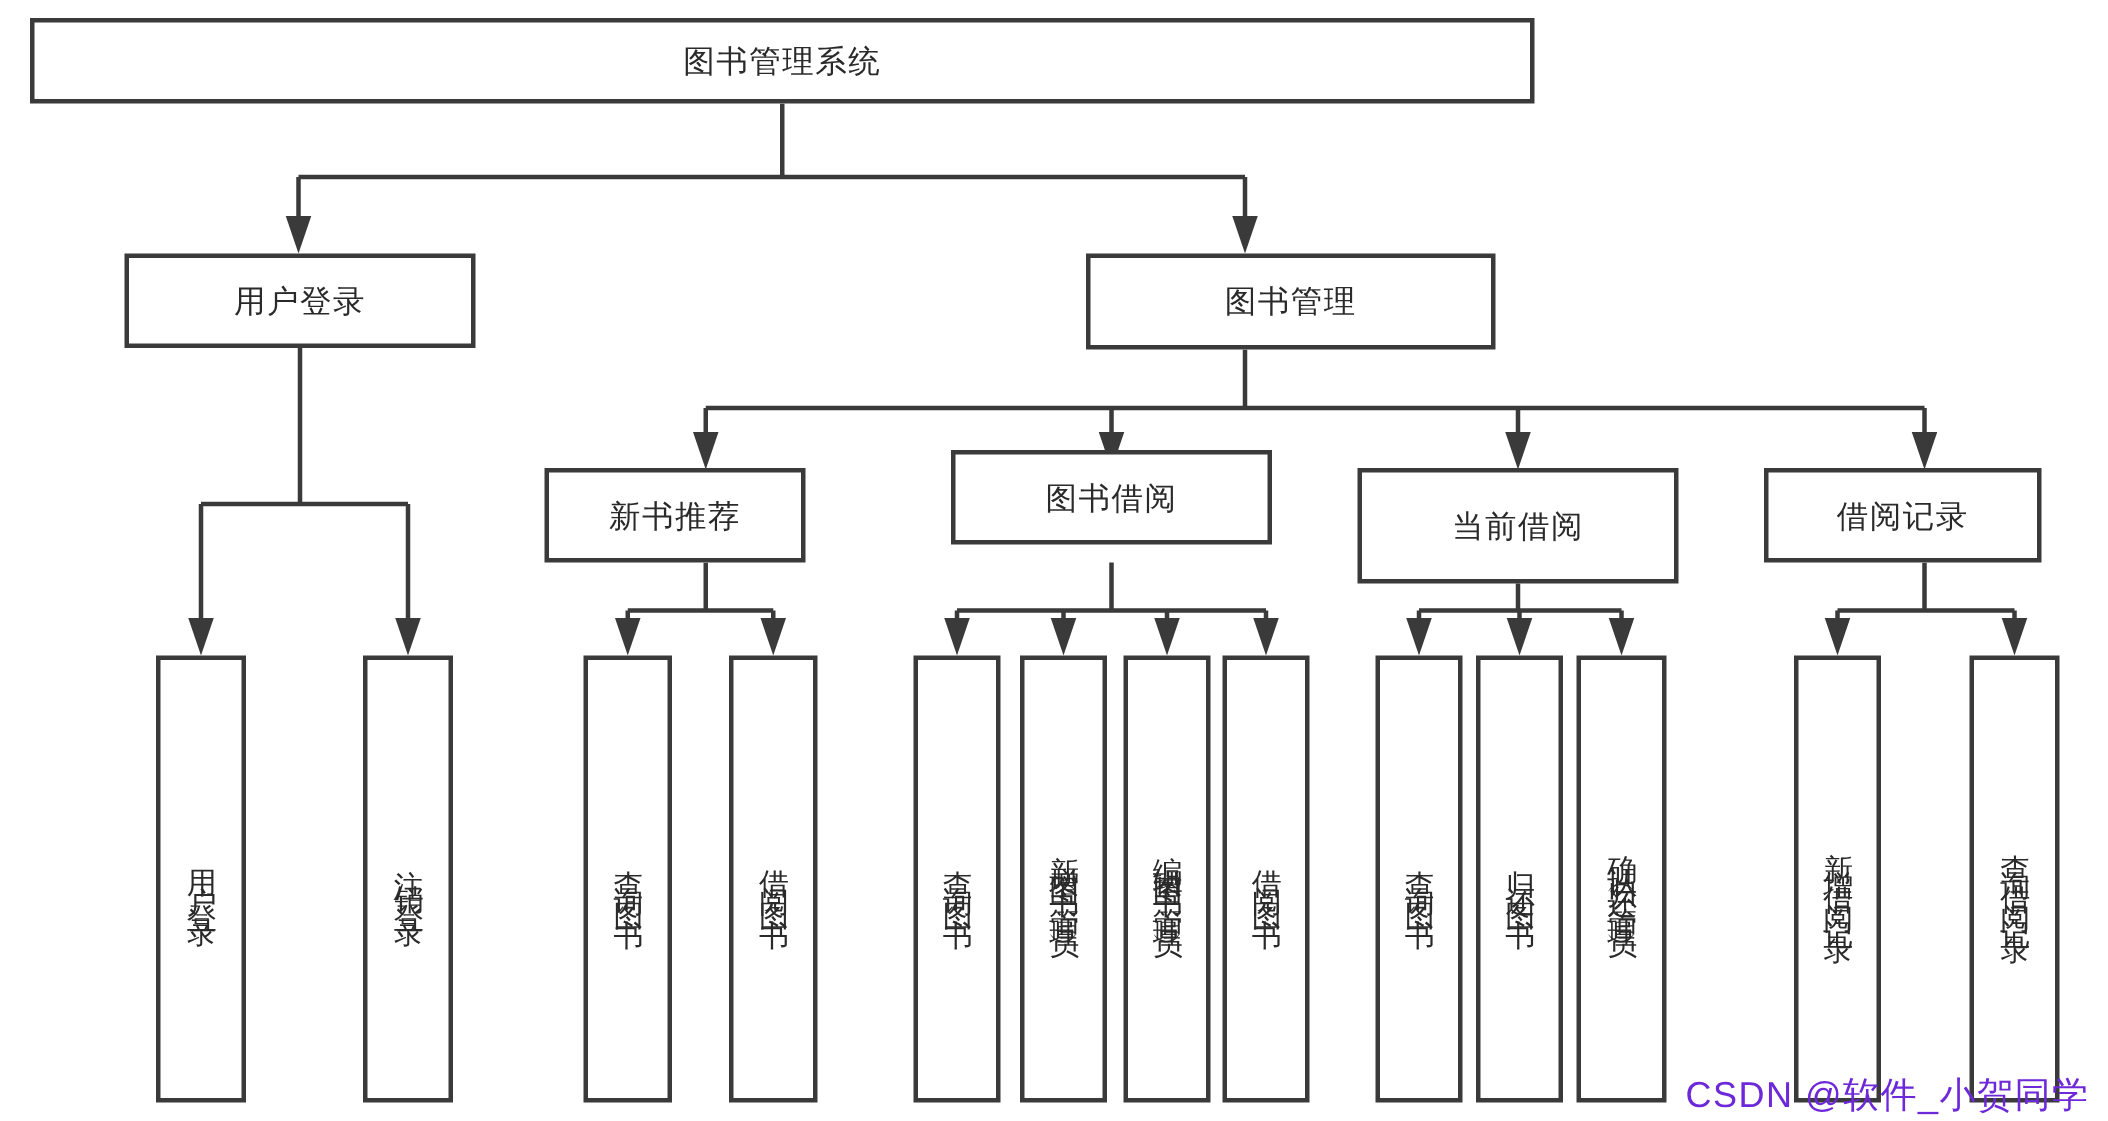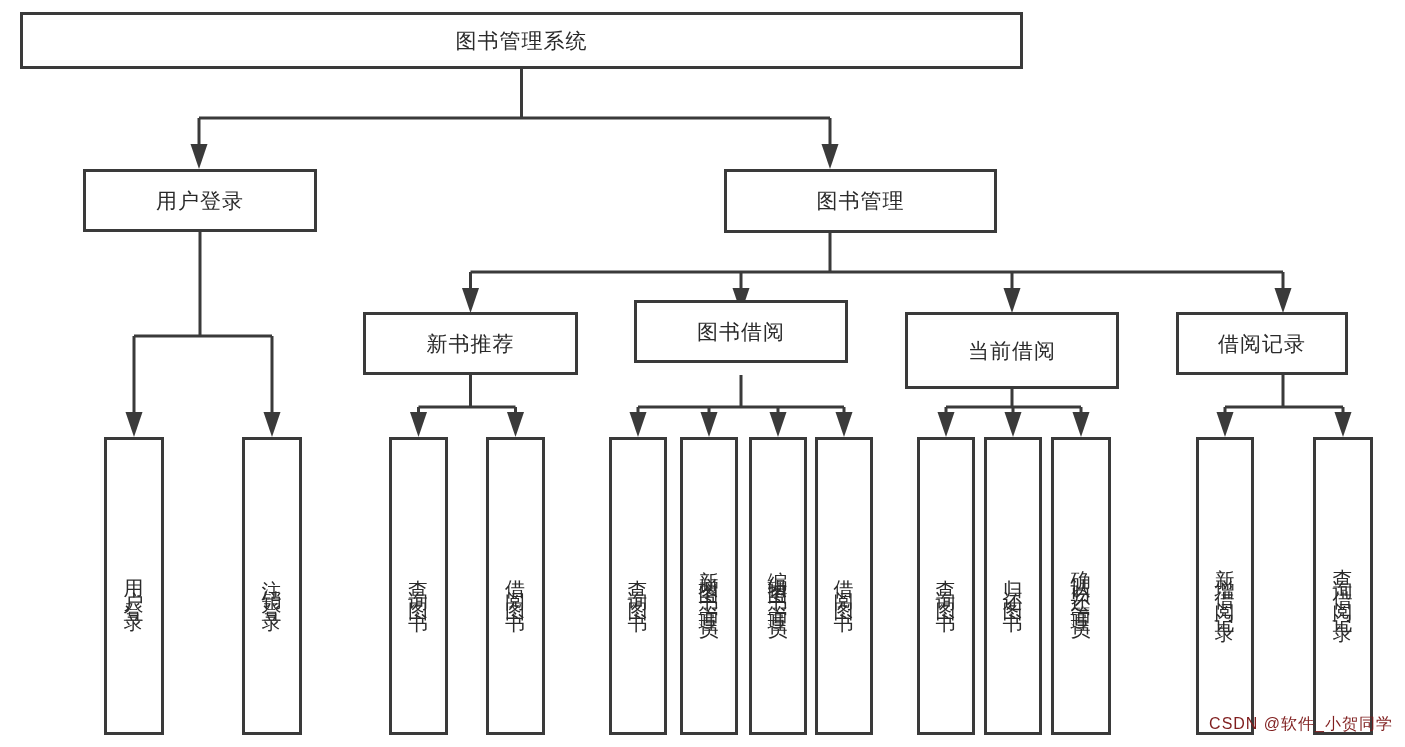--- a/index.html
+++ b/index.html
@@ -52,22 +52,22 @@
     letter-spacing: 11px;
     line-height: 1;
   }
   .node.v.long {
     letter-spacing: 7px;
   }
   .watermark {
     position: absolute;
     right: 12px;
     top: 714px;
-    font-size: 16px;
-    color: #7f1d1d;
+    font-size: 24px;
+    color: #6d28d9;
     letter-spacing: 1px;
     white-space: nowrap;
   }
 </style>
 </head>
 <body>
 
 <div class="canvas">
 
   <svg class="connectors" viewBox="0 0 1405 747" aria-hidden="true">
@@ -126,24 +126,24 @@
       <polygon points="1216.5,412 1233.5,412 1225,437"></polygon>
       <polygon points="1334.5,412 1351.5,412 1343,437"></polygon>
     </g>
   </svg>
 
   <div class="node h" style="left:20px; top:12px; width:1003px; height:57px;">图书管理系统</div>
 
   <div class="node h" style="left:83px; top:169px; width:234px; height:63px;">用户登录</div>
   <div class="node h" style="left:684px; top:169px; width:273px; height:64px;margin-left:40px;">图书管理</div>
 
-  <div class="node h" style="left:363px; top:312px; width:215px; height:63px;">新书推荐</div>
+  <div class="node h" style="left:363px; top:312px; width:174px; height:63px;">新书推荐</div>
   <div class="node h" style="left:634px; top:300px; width:214px; height:63px;">图书借阅</div>
   <div class="node h" style="left:905px; top:312px; width:214px; height:77px;">当前借阅</div>
-  <div class="node h" style="left:1176px; top:312px; width:172px; height:63px;">借阅记录</div>
+  <div class="node h" style="left:1176px; top:312px; width:185px; height:63px;">借阅记录</div>
 
   <div class="node v" style="left:104px; top:437px; width:60px; height:298px;">用户登录</div>
   <div class="node v" style="left:242px; top:437px; width:60px; height:298px;">注销登录</div>
 
   <div class="node v" style="left:389px; top:437px; width:59px; height:298px;">查询图书</div>
   <div class="node v" style="left:486px; top:437px; width:59px; height:298px;">借阅图书</div>
 
   <div class="node v" style="left:609px; top:437px; width:58px; height:298px;">查询图书</div>
   <div class="node v long" style="left:680px; top:437px; width:58px; height:298px;">新增图书（管理员）</div>
   <div class="node v long" style="left:749px; top:437px; width:58px; height:298px;">编辑图书（管理员）</div>

